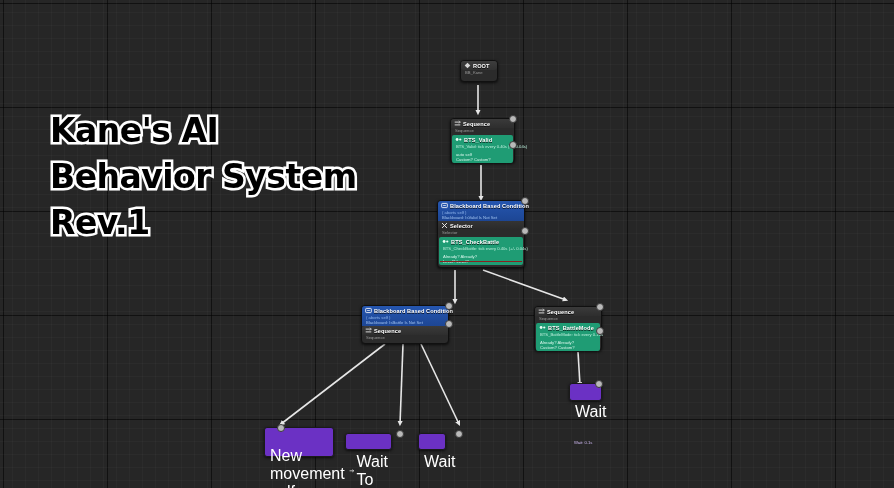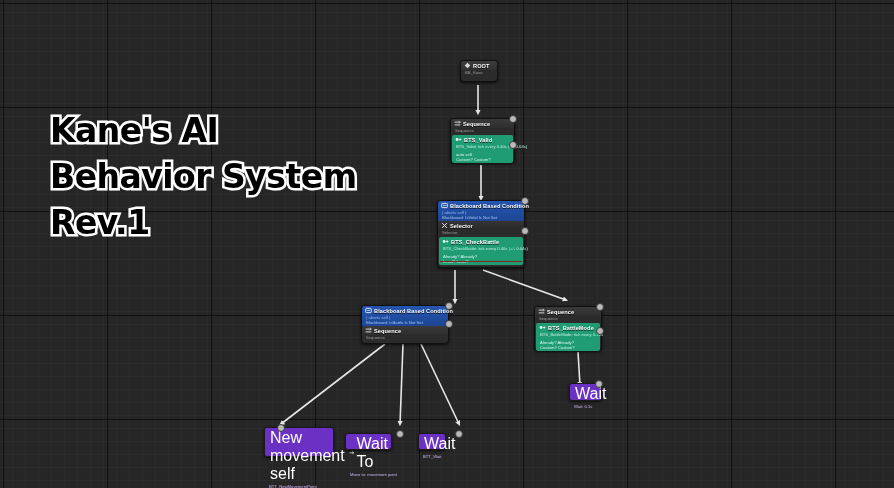--- a/index.html
+++ b/index.html
@@ -61,21 +61,21 @@
   .deco .ttl{color:#ffffff;}
   .deco-sub{font-size:4.2px;color:#8fb6ee;padding:0 3px 0 4px;white-space:nowrap;}
   .deco-sub2{font-size:4.2px;color:#9fc2f0;padding:0 3px 1px 4px;white-space:nowrap;}
   
   .svc{background:#1f9c74;border-radius:2px;margin:1px;padding-bottom:1px;}
   .svc .ttl{color:#ffffff;}
   .svc-sub{font-size:4.2px;color:#bdf0dd;padding:0 3px 0 4px;white-space:nowrap;}
   .svc-line{font-size:4.2px;color:#d6f5ea;padding:0 3px 0 4px;white-space:nowrap;}
   
   .task{background:#6b31c4;border:1px solid #1a1a1a;border-radius:3px;}
-  .task-hdr{display:flex;align-items:center;gap:2px;padding:1px 3px;}
+  .task-hdr{display:flex;align-items:center;gap:2px;padding:19px 3px;}
   .task .ttl{color:#ffffff;}
   .task-sub{font-size:4.2px;color:#cdb7f0;padding:0 3px 0 4px;white-space:nowrap;}
 
   .selbar{background:linear-gradient(#343434,#2a2a2a);}
   .redline{height:1px;background:#8b2020;margin:0 1px;}
   .bluepin{position:absolute;width:3px;height:3px;background:#2f6fd0;}
 </style>
 </head>
 <body>
 

